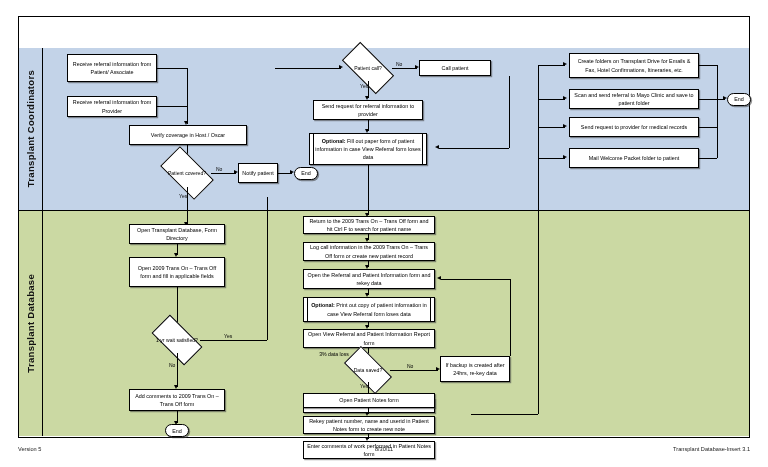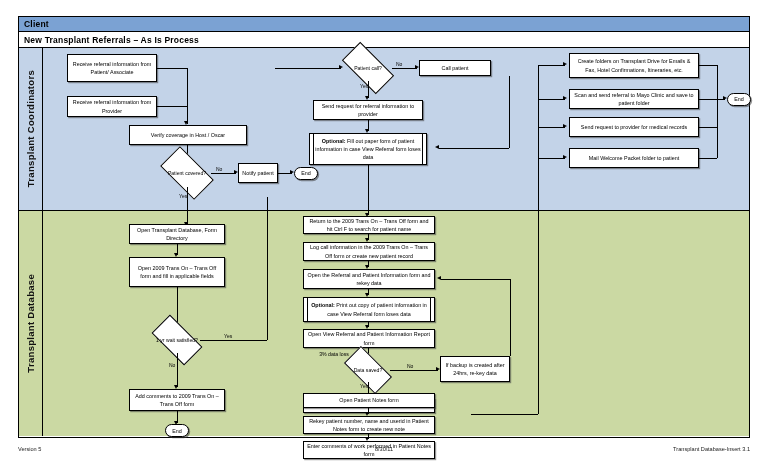--- a/index.html
+++ b/index.html
@@ -74,22 +74,20 @@
   .footer .fc{position:absolute;left:0;top:0;width:768px;text-align:center;}
   .footer .fr{position:absolute;right:18px;top:0;}
 </style>
 </head>
 <body>
 
 <div id="page">
 
   <div class="frame">
 
-    <div class="client-band">Client</div>
-    <div class="title-band">New Transplant Referrals – As Is Process</div>
 
     <div class="lane blue">
       <div class="lane-title">
         <span>Transplant Coordinators</span>
       </div>
     </div>
 
     <div class="lane green">
       <div class="lane-title">
         <span>Transplant Database</span>

